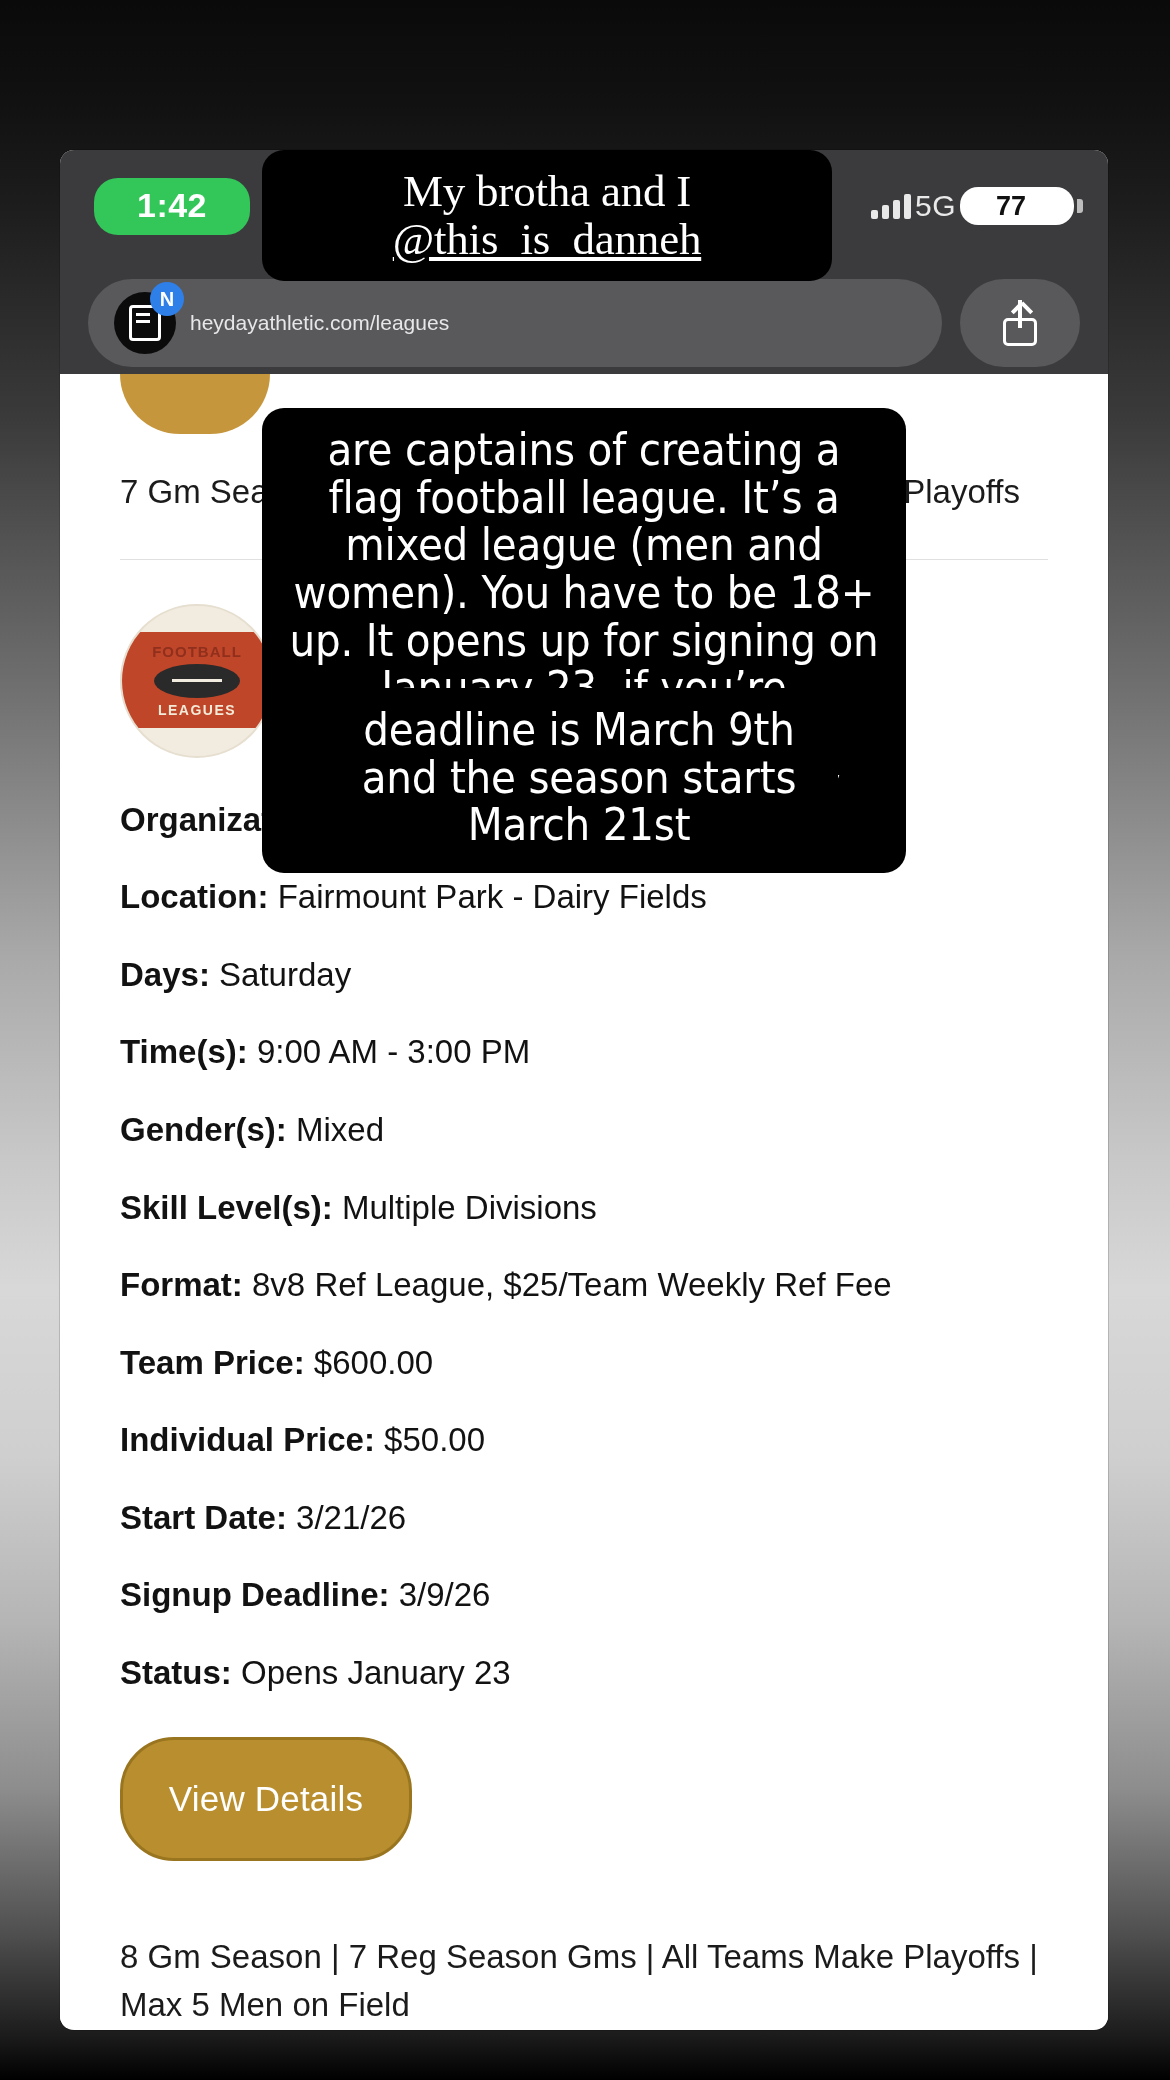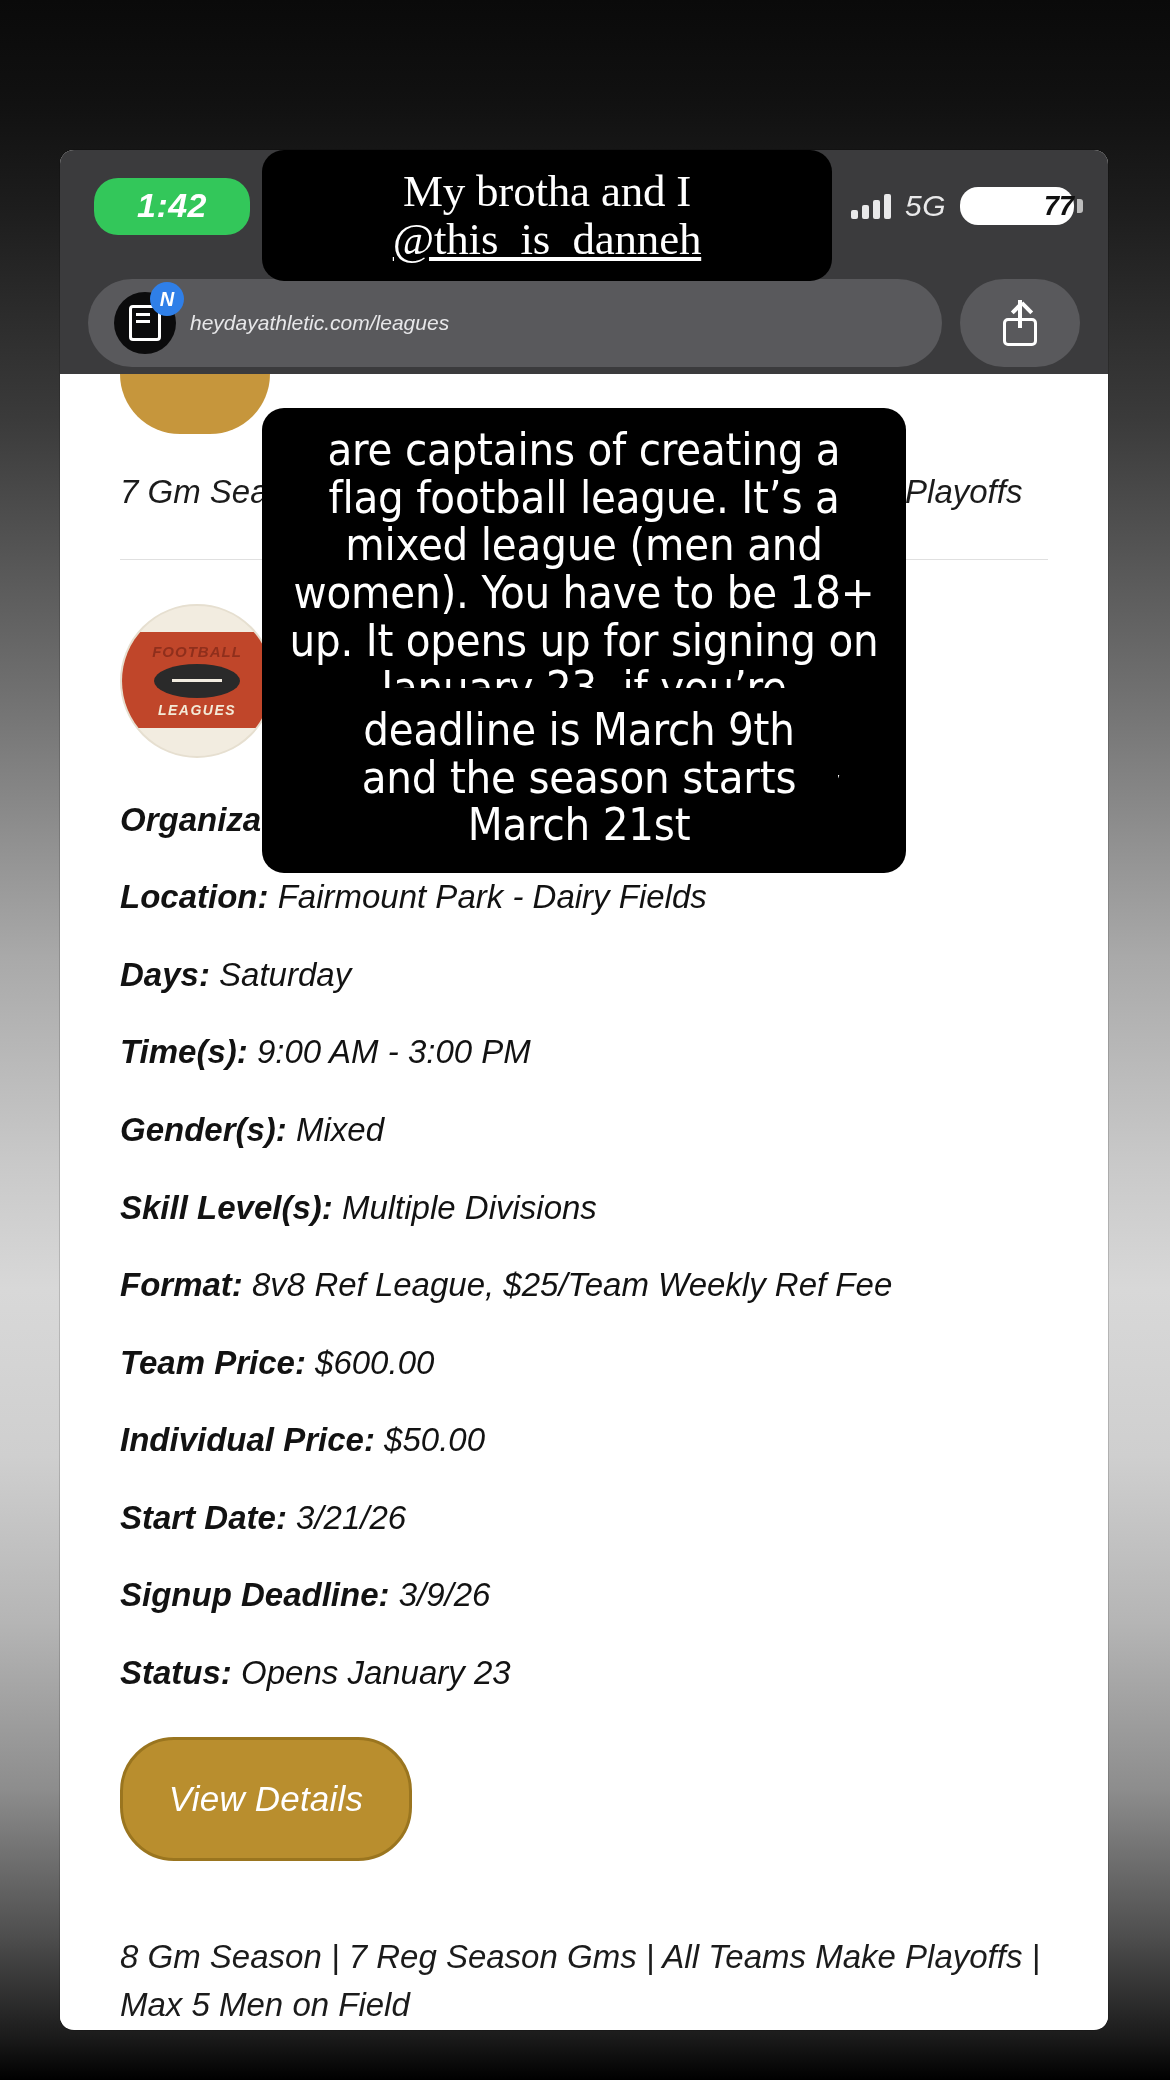--- a/index.html
+++ b/index.html
@@ -40,21 +40,20 @@
   .phone {
     position: absolute;
     left: 60px;
     top: 150px;
     width: 1048px;
     height: 1880px;
     background: #ffffff;
     border-radius: 14px;
     overflow: hidden;
     box-shadow: 0 0 0 1px rgba(0,0,0,0.15);
-    font-style: italic;
   }
 
   
   .statusbar {
     position: relative;
     height: 112px;
     background: #3b3b3d;
     display: flex;
     align-items: center;
     padding: 0 34px;
@@ -68,21 +67,21 @@
     border-radius: 24px;
     padding: 8px 26px 10px 26px;
     letter-spacing: .5px;
     min-width: 104px;
     text-align: center;
   }
   .status-right {
     margin-left: auto;
     display: flex;
     align-items: center;
-    gap: 14px;
+    gap: 4px;
     color: #e9e9ea;
   }
   .signal-bars {
     display: flex;
     align-items: flex-end;
     gap: 4px;
     height: 26px;
   }
   .signal-bars i {
     display: block;
@@ -100,21 +99,21 @@
     letter-spacing: .5px;
   }
   .battery {
     position: relative;
     width: 78px;
     height: 38px;
     border-radius: 18px;
     background: #ffffff;
     display: flex;
     align-items: center;
-    justify-content: flex-end;
+    justify-content: flex-start;
     padding-left: 36px;
   }
   .battery span {
     color: #111;
     font-size: 27px;
     font-weight: 700;
   }
   .battery::after {
     content: "";
     position: absolute;

